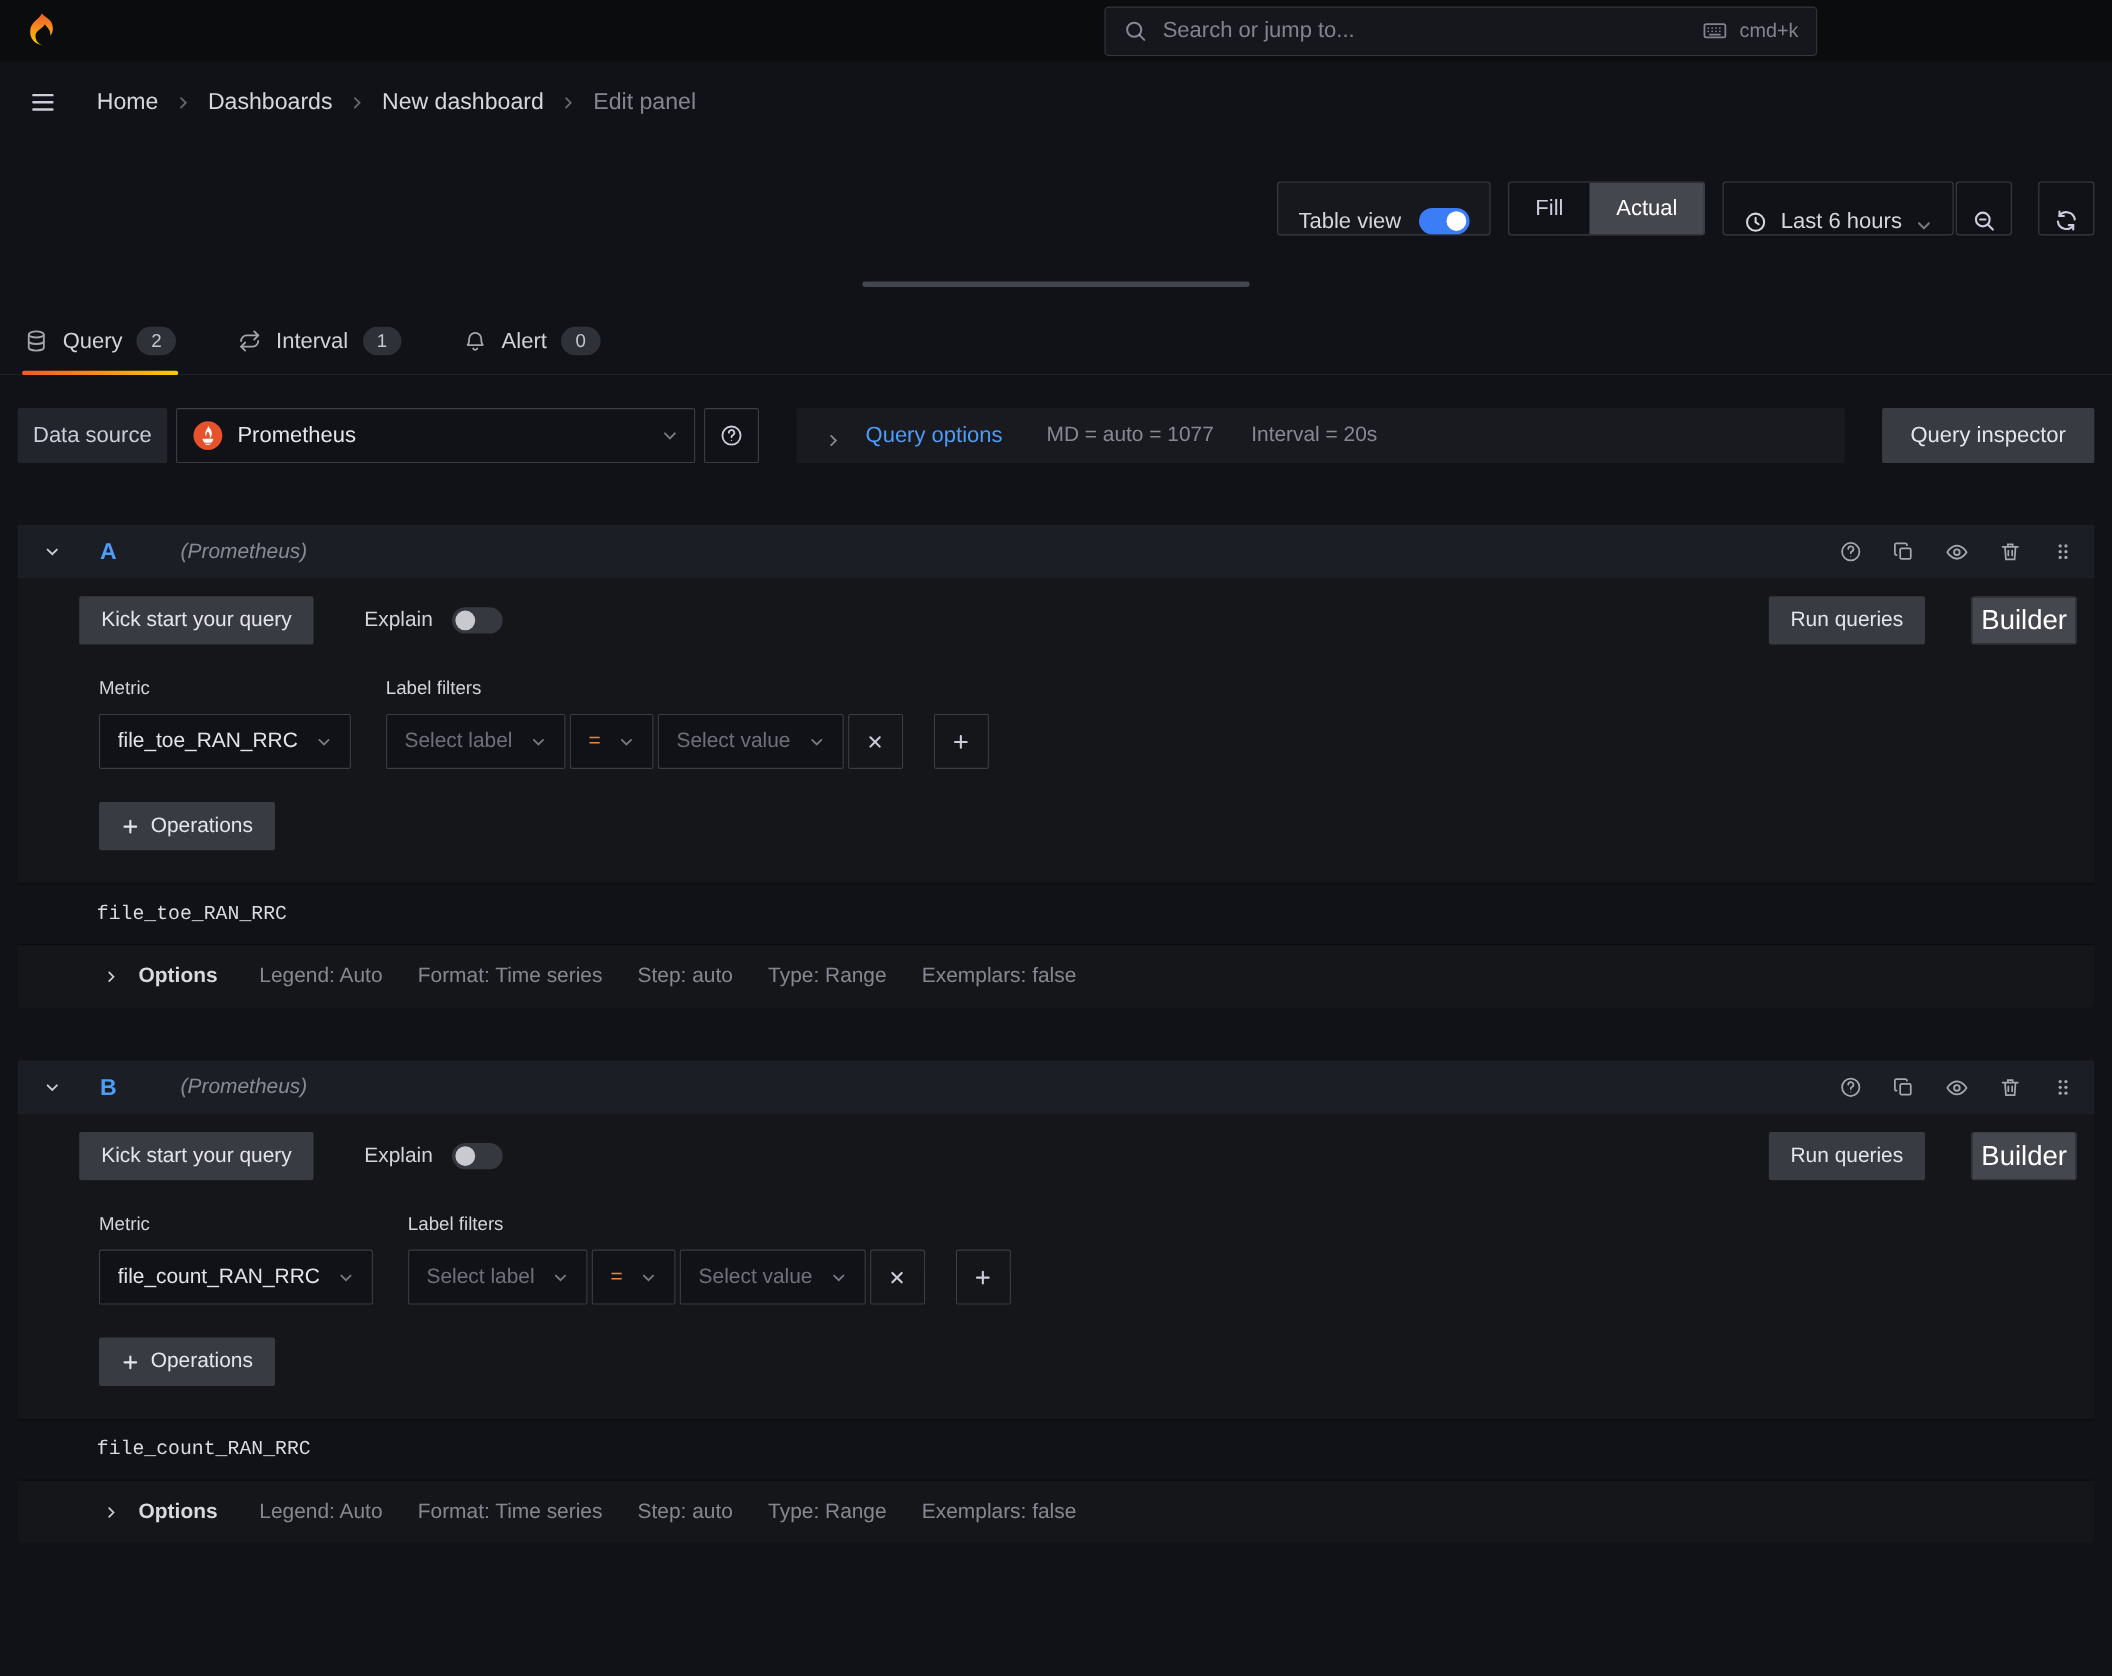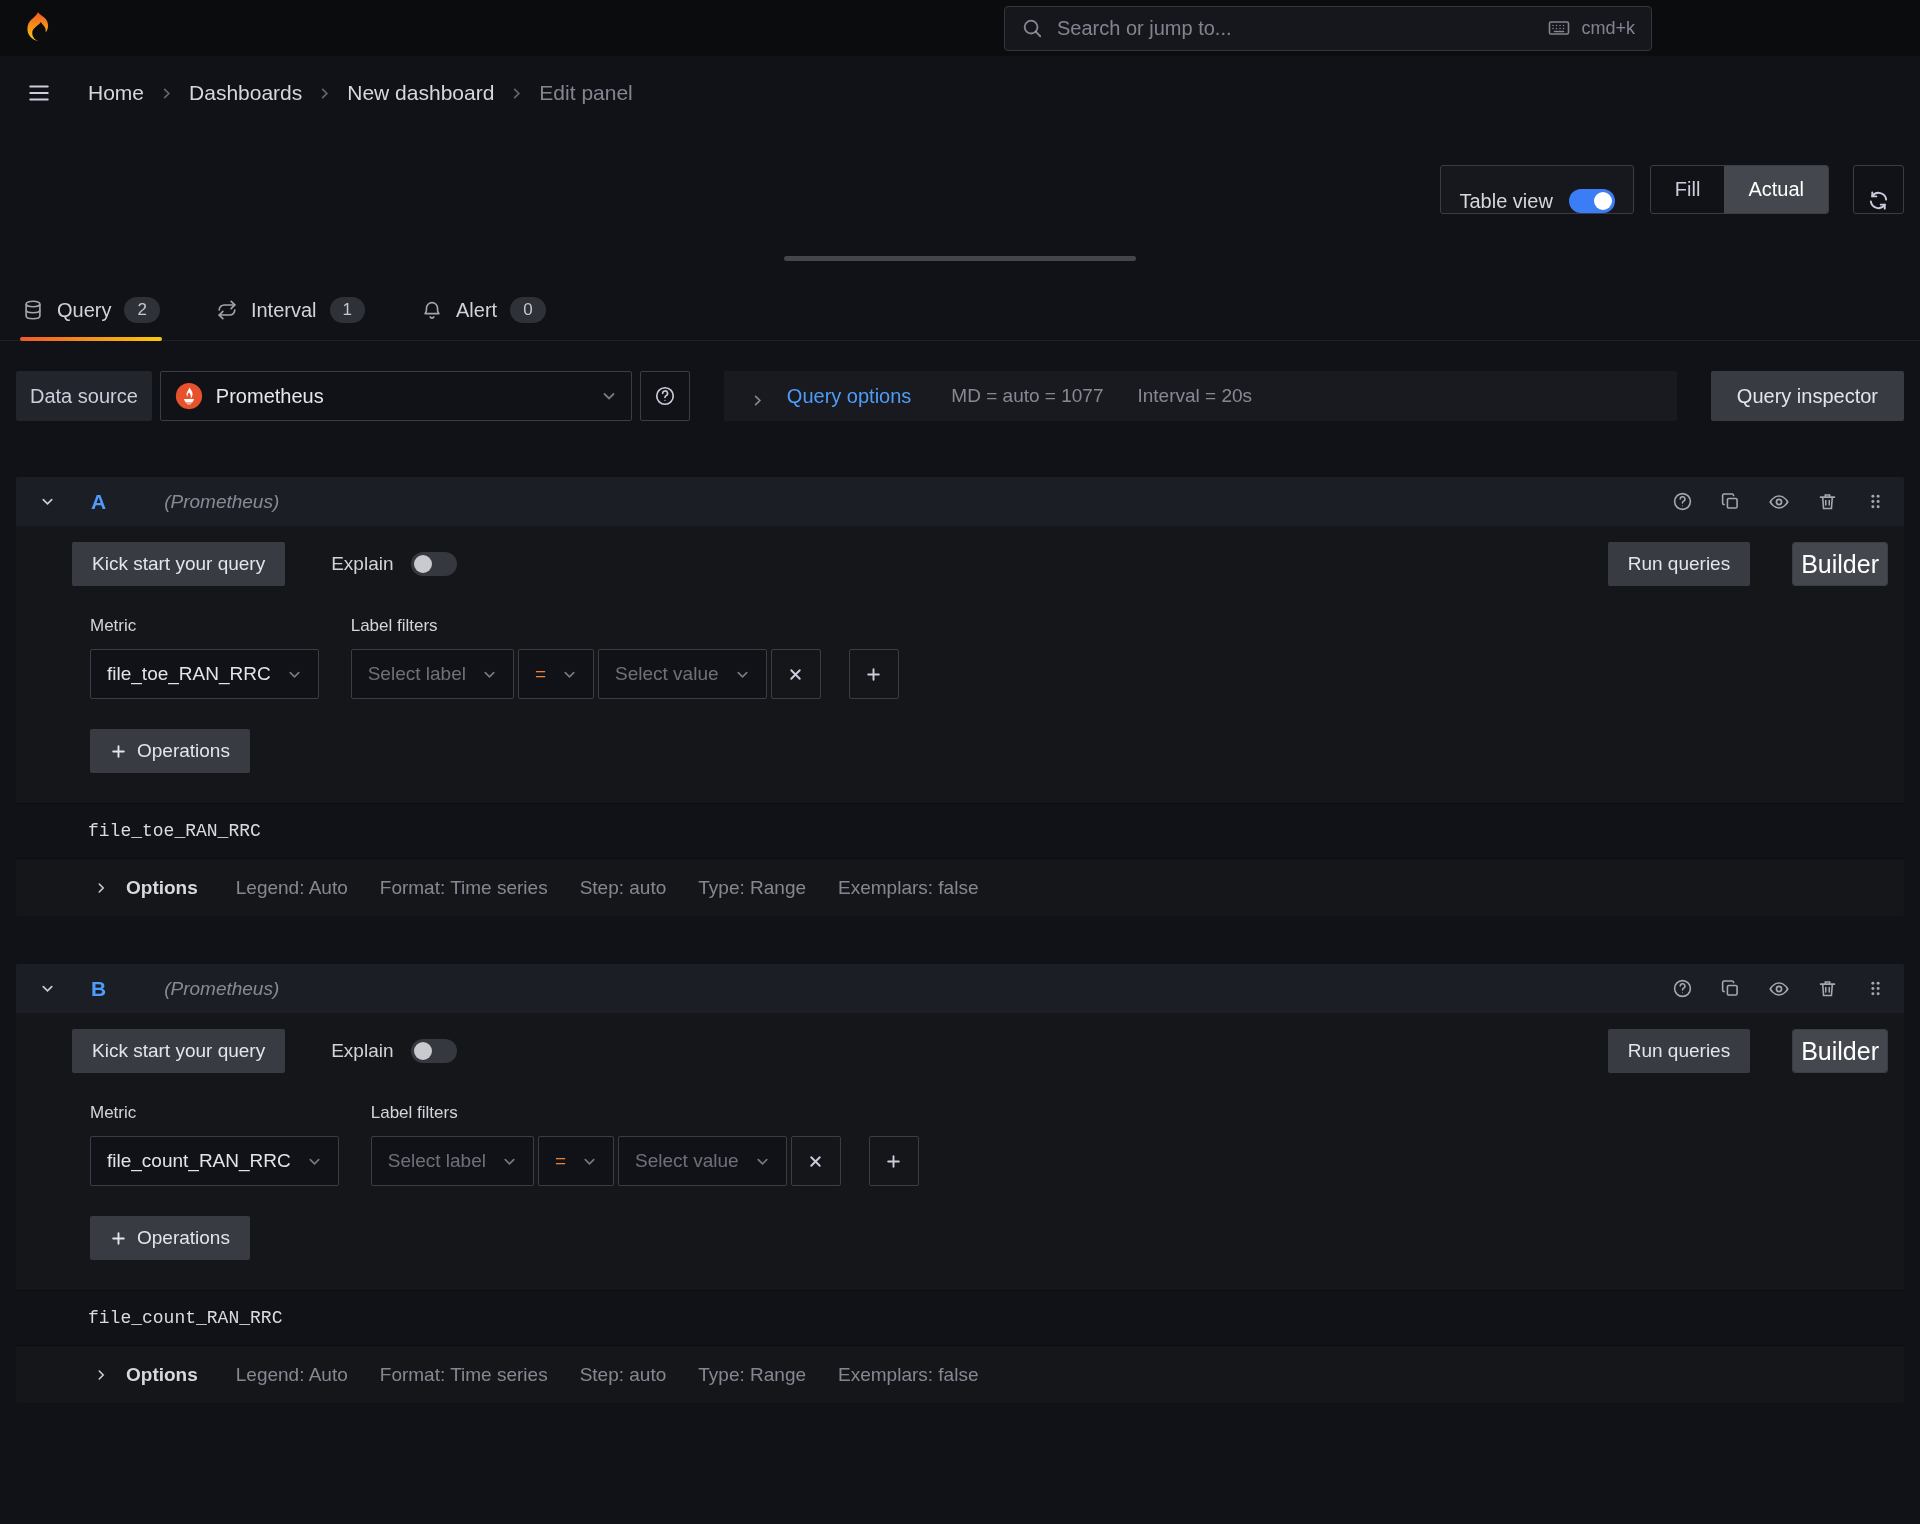--- a/index.html
+++ b/index.html
@@ -186,20 +186,40 @@
 </nav>
 
 <div class="panel-toolbar">
   <div class="control tableview">
     <span>Table view</span>
     <button class="switch on"></button>
   </div>
   <div class="control radio-group">
     <button class="radio-opt">Fill</button>
     <button class="radio-opt selected">Actual</button>
+  </div>
+  <div class="timegroup">
+    <button class="control timepicker" style="background:transparent">
+      <svg width="22" height="22" viewBox="0 0 24 24" fill="none" stroke="currentColor" stroke-width="2" stroke-linecap="round">
+          <circle cx="12" cy="12" r="8.5"></circle>
+          <path d="M12 7.5V12l3 2"></path>
+        </svg>
+      <span>Last 6 hours</span>
+      <span class="caret">
+          <svg width="16" height="16" viewBox="0 0 16 16" fill="none" stroke="currentColor" stroke-width="1.8" stroke-linecap="round">
+            <path d="M3.5 6l4.5 4.5L12.5 6"></path>
+          </svg>
+        </span>
+    </button>
+    <button class="control iconbtn" style="background:transparent">
+      <svg width="23" height="23" viewBox="0 0 24 24" fill="none" stroke="currentColor" stroke-width="2" stroke-linecap="round">
+          <circle cx="11" cy="11" r="6.5"></circle>
+          <path d="M8.5 11h5M16 16l4.5 4.5"></path>
+        </svg>
+    </button>
   </div>
   <button class="control iconbtn refresh" style="background:transparent">
     <svg width="23" height="23" viewBox="0 0 24 24" fill="none" stroke="currentColor" stroke-width="2" stroke-linecap="round">
         <path d="M20 11a8 8 0 0 0-14.5-3.5"></path>
         <path d="M4 13a8 8 0 0 0 14.5 3.5"></path>
         <path d="M5.5 3.5v4.2h4.2"></path>
         <path d="M18.5 20.5v-4.2h-4.2"></path>
       </svg>
   </button>
 </div>

